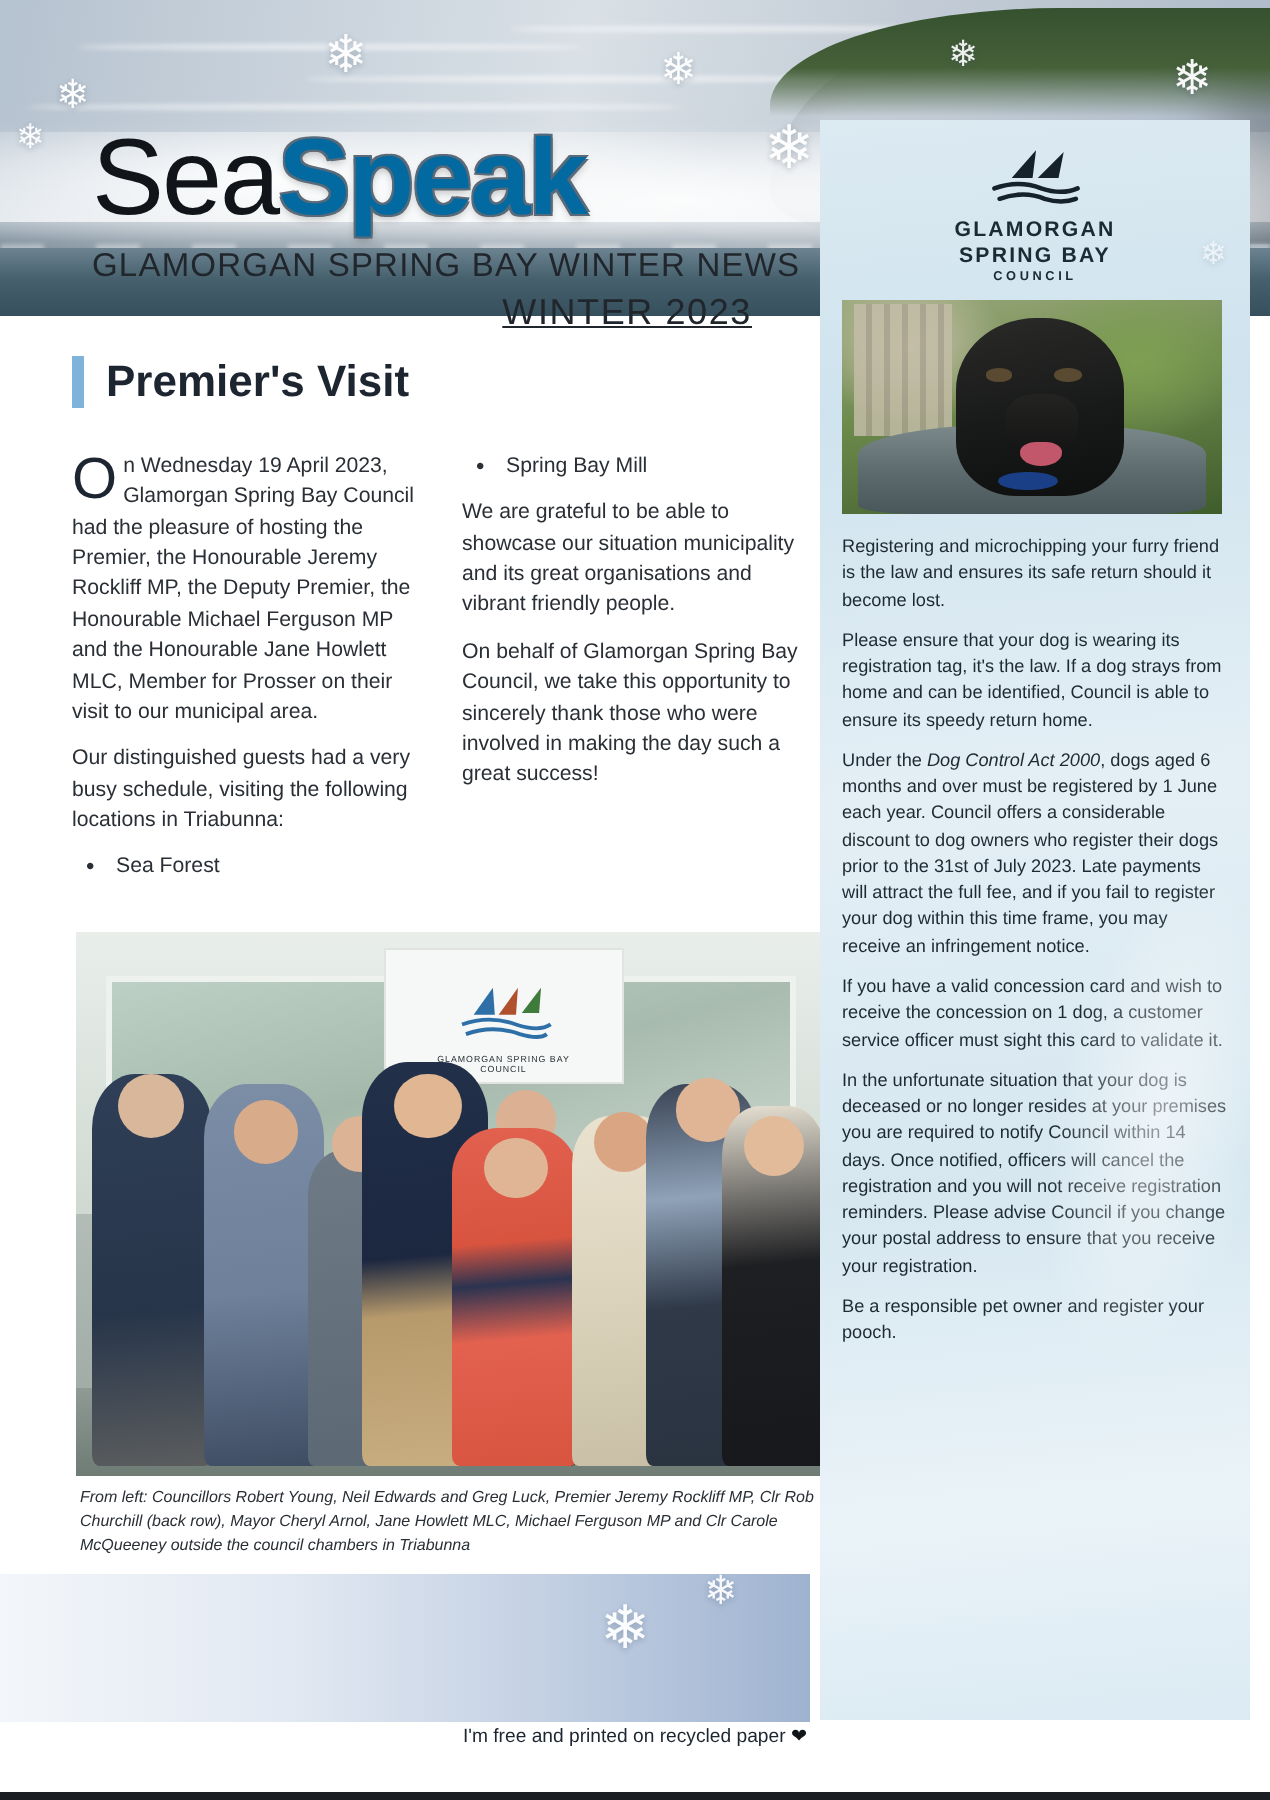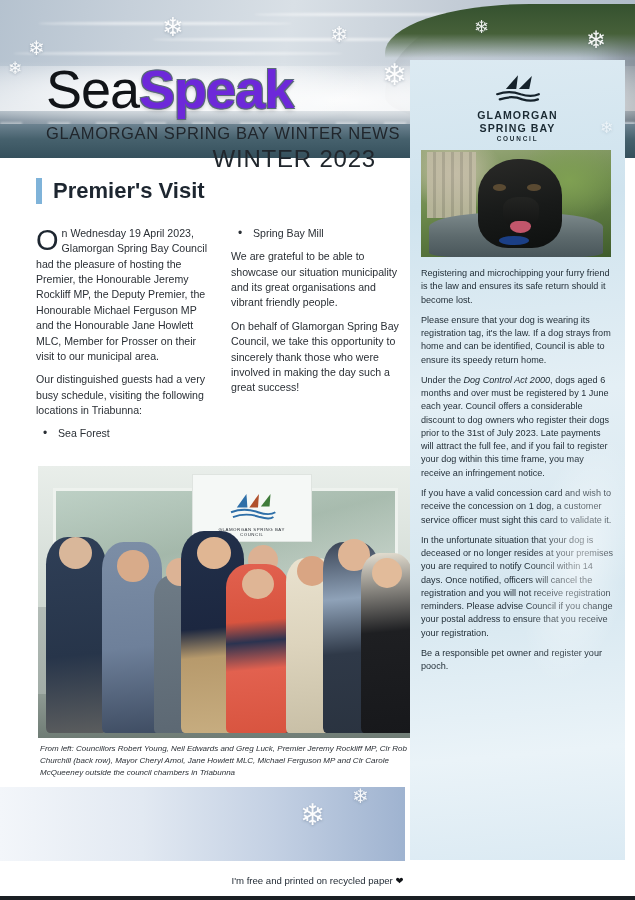--- a/index.html
+++ b/index.html
@@ -64,33 +64,33 @@
   }
 
   
   .masthead {
     position: absolute; left: 46px; top: 62px; z-index: 6;
     line-height: 1;
   }
   .mh-title { font-size: 54px; font-weight: 400; letter-spacing: -1px; white-space: nowrap; }
   .mh-sea { color: #111418; }
   .mh-speak {
-    color: #6d28d9; font-weight: 700;
+    color: #0369a1; font-weight: 700;
     text-shadow:
       -1px -1px 0 #5a6a78, 1px -1px 0 #5a6a78,
       -1px  1px 0 #5a6a78, 1px  1px 0 #5a6a78,
       0 2px 4px rgba(0,0,0,.25);
   }
   .mh-sub {
     margin-top: 9px; font-size: 16.5px; letter-spacing: .6px;
     color: #20262c; white-space: nowrap;
   }
   .mh-season {
-    margin-top: 5px; font-size: 24px; letter-spacing: .8px;
-    color: #20262c; text-align: right; width: 330px;
+    margin-top: 5px; font-size: 18px; letter-spacing: .8px;
+    color: #20262c; text-align: right; width: 330px; text-decoration: underline;
   }
 
   
   .flake {
     position: absolute; color: #ffffff; z-index: 7;
     text-shadow: 0 1px 3px rgba(60,80,100,.35);
     pointer-events: none; line-height: 1;
   }
 
   
@@ -231,21 +231,21 @@
   }
 
   .sb-body { padding: 0 11px 0 11px; }
   .sb-body p {
     font-size: 9.1px; line-height: 1.46; color: #1e2a33; margin-bottom: 7px;
   }
   .sb-body em { font-style: italic; }
 
   
   .footer {
-    position: absolute; left: 0; bottom: 14px; width: 635px;
+    position: absolute; left: 0; bottom: 26px; width: 635px;
     text-align: center; font-size: 9.6px; color: #1d2630;
   }
   .footer .heart { color: #111418; }
   .footer-rule {
     position:absolute; left:0; bottom:0; width:635px; height:4px; background:#1b1f24;
   }
 </style>
 </head>
 <body>
 

